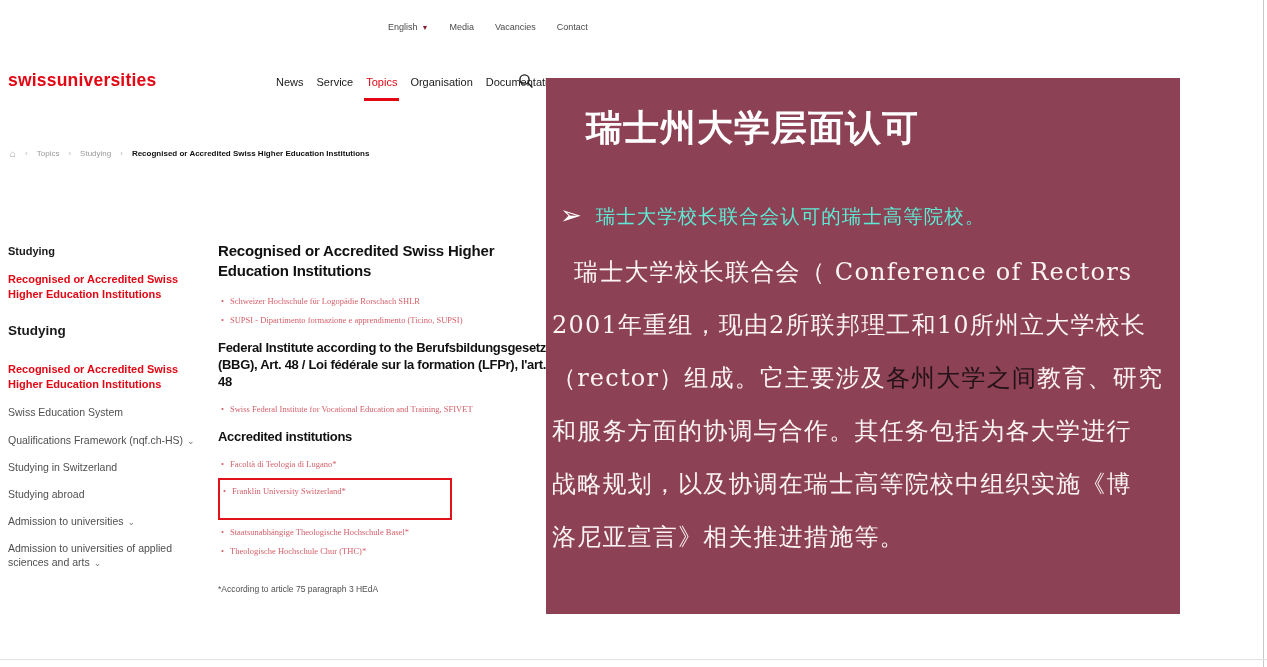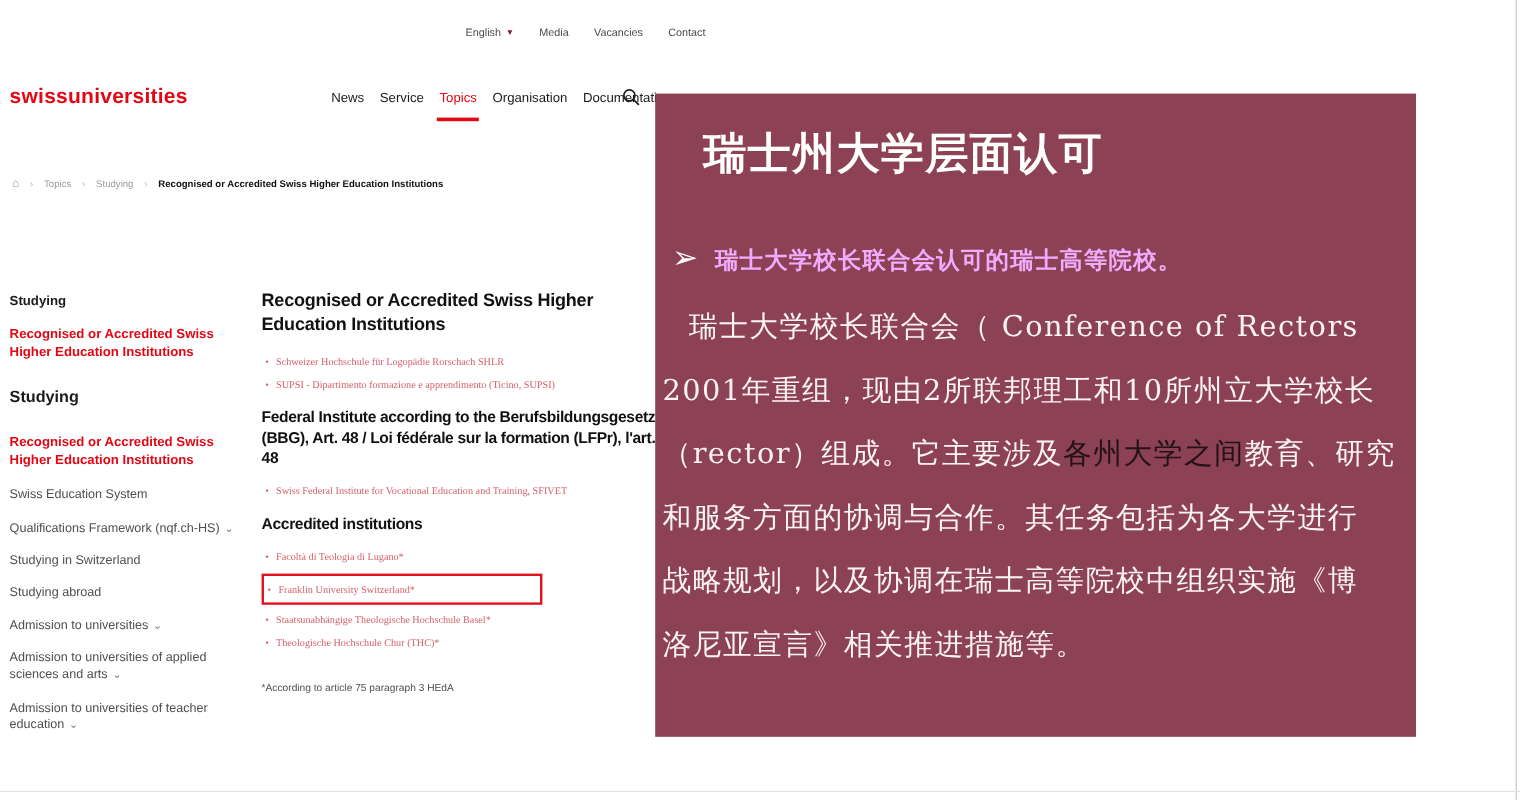--- a/index.html
+++ b/index.html
@@ -45,30 +45,30 @@
   .sb-item       { color:#4f4f4f; margin-bottom:13px; cursor:pointer; }
   .sb-item .chev { color:#7a7a7a; font-size:9px; margin-left:4px; }
 
   
   .main { position:absolute; left:218px; top:241px; width:332px; }
   .main h1 { font-size:15px; font-weight:bold; line-height:1.3; color:#111; letter-spacing:-.2px; margin-bottom:16px; }
   .main h2 { font-size:13px; font-weight:bold; line-height:1.3; color:#111; letter-spacing:-.3px; margin:15px 0 13px; }
   .link-list { list-style:none;font-family:Liberation Serif, serif; }
   .link-list li { font-size:8.5px; color:#d4606a; padding-left:12px; position:relative; margin-bottom:9px; cursor:pointer; }
   .link-list li::before { content:"•"; position:absolute; left:3px; color:#d4606a; }
-  .link-list li.boxed { border:2px solid #e0121b; width:234px; padding-top:6px; padding-bottom:6px; margin-bottom:7px; }
+  .link-list li.boxed { border:2px solid #e0121b; width:234px; padding-top:6px; padding-bottom:22px; margin-bottom:7px; }
   .footnote { font-size:8.5px; color:#4f4f4f; margin-top:28px; }
 
   
   .panel { position:absolute; left:546px; top:78px; width:634px; height:536px; background:#8c4154; color:#fbf3f4;
            font-family:"DejaVu Serif", serif; }
   .panel-title { position:absolute; top:26px; left:40px; font-size:36px; font-weight:bold; letter-spacing:1px; color:#ffffff; }
   .panel-bullet { position:absolute; top:124px; left:14px; display:flex; align-items:flex-start; gap:14px; }
   .panel-bullet .arrow { font-size:26px; line-height:1; color:#ffffff; }
-  .panel-bullet .b-text { font-size:19.5px; font-weight:bold; letter-spacing:1px; color:#f0abfc; padding-top:1px; }
+  .panel-bullet .b-text { font-size:19.5px; font-weight:normal; letter-spacing:1px; color:#5eead4; padding-top:1px; }
   .panel-para { position:absolute; top:168px; left:6px; width:676px; font-size:24px; line-height:53px; letter-spacing:1.2px; }
   .panel-para .indent { padding-left:22px; }
   .panel-para .dark { color:#241219; }
 </style>
 </head>
 <body>
 
 <div class="edge-right"></div>
 <div class="edge-bottom"></div>
 
@@ -120,23 +120,20 @@
     <span>Qualifications Framework (nqf.ch-HS)</span><span class="chev">⌄</span>
   </div>
   <div class="sb-item">Studying in Switzerland</div>
   <div class="sb-item">Studying abroad</div>
   <div class="sb-item">
     <span>Admission to universities</span><span class="chev">⌄</span>
   </div>
   <div class="sb-item">
     <span>Admission to universities of applied sciences and arts</span><span class="chev">⌄</span>
   </div>
-  <div class="sb-item">
-    <span>Admission to universities of teacher education</span><span class="chev">⌄</span>
-  </div>
 </div>
 
 <div class="main">
   <h1>Recognised or Accredited Swiss Higher Education Institutions</h1>
   <ul class="link-list">
     <li>Schweizer Hochschule für Logopädie Rorschach SHLR</li>
     <li>SUPSI - Dipartimento formazione e apprendimento (Ticino, SUPSI)</li>
   </ul>
   <h2>Federal Institute according to the Berufsbildungsgesetz (BBG), Art. 48 / Loi fédérale sur la formation (LFPr), l'art. 48</h2>
   <ul class="link-list">

